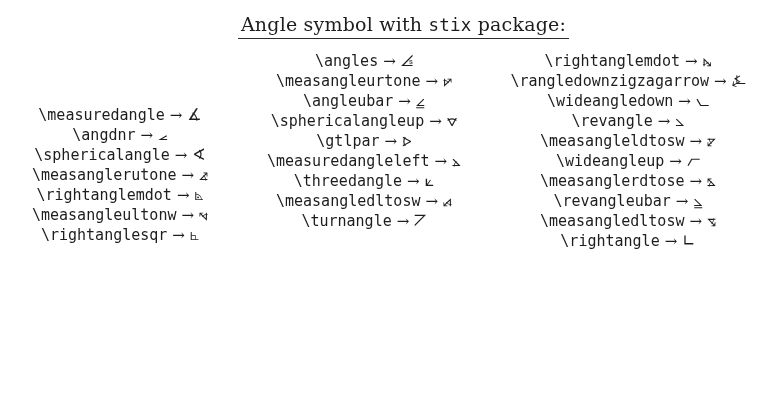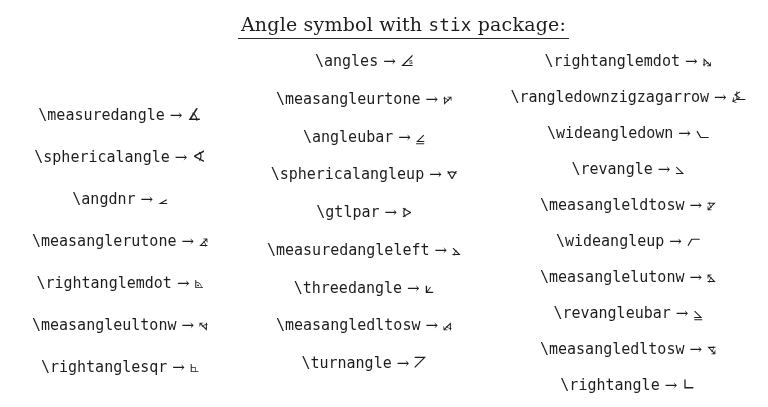--- a/index.html
+++ b/index.html
@@ -23,23 +23,22 @@
   .title .serif-part{font-family:"DejaVu Serif", serif;}
   .title .mono-part{font-family:"DejaVu Sans Mono", monospace;font-size:17.5px;}
   .cols{
     display:flex;
     align-items:flex-start;
     margin-top:12px;
   }
   .col{
     display:flex;
     flex-direction:column;
-    justify-content:space-between;
+    justify-content:flex-start;
     box-sizing:border-box;
-    gap:16px;
   }
   .col-1{width:240px;height:272px;margin-top:54px;}
   .col-2{width:248px;height:322px;}
   .col-3{width:280px;height:322px;}
   .row{
     text-align:center;
     white-space:nowrap;
     font-size:15px;
     line-height:19px;
   }
@@ -53,22 +52,22 @@
 <div class="page">
 
   <div class="title-wrap">
     <span class="title"><span class="serif-part">Angle symbol with</span> <span class="mono-part">stix</span> <span class="serif-part">package:</span></span>
   </div>
 
   <div class="cols">
 
     <div class="col col-1">
       <div class="row"><span class="cmd">\measuredangle</span><span class="arrow">→</span><span class="glyph">∡</span></div>
+      <div class="row"><span class="cmd">\angdnr</span><span class="arrow">→</span><span class="glyph">⦟</span></div>
       <div class="row"><span class="cmd">\sphericalangle</span><span class="arrow">→</span><span class="glyph">∢</span></div>
-      <div class="row"><span class="cmd">\angdnr</span><span class="arrow">→</span><span class="glyph">⦟</span></div>
       <div class="row"><span class="cmd">\measanglerutone</span><span class="arrow">→</span><span class="glyph">⦨</span></div>
       <div class="row"><span class="cmd">\rightanglemdot</span><span class="arrow">→</span><span class="glyph">⦝</span></div>
       <div class="row"><span class="cmd">\measangleultonw</span><span class="arrow">→</span><span class="glyph">⦭</span></div>
       <div class="row"><span class="cmd">\rightanglesqr</span><span class="arrow">→</span><span class="glyph">⦜</span></div>
     </div>
 
     <div class="col col-2">
       <div class="row"><span class="cmd">\angles</span><span class="arrow">→</span><span class="glyph">⦞</span></div>
       <div class="row"><span class="cmd">\measangleurtone</span><span class="arrow">→</span><span class="glyph">⦬</span></div>
       <div class="row"><span class="cmd">\angleubar</span><span class="arrow">→</span><span class="glyph">⦤</span></div>
@@ -80,20 +79,20 @@
       <div class="row"><span class="cmd">\turnangle</span><span class="arrow">→</span><span class="glyph">⦢</span></div>
     </div>
 
     <div class="col col-3">
       <div class="row"><span class="cmd">\rightanglemdot</span><span class="arrow">→</span><span class="glyph">⦮</span></div>
       <div class="row"><span class="cmd">\rangledownzigzagarrow</span><span class="arrow">→</span><span class="glyph">⍼</span></div>
       <div class="row"><span class="cmd">\wideangledown</span><span class="arrow">→</span><span class="glyph">⦦</span></div>
       <div class="row"><span class="cmd">\revangle</span><span class="arrow">→</span><span class="glyph">⦣</span></div>
       <div class="row"><span class="cmd">\measangleldtosw</span><span class="arrow">→</span><span class="glyph">⦫</span></div>
       <div class="row"><span class="cmd">\wideangleup</span><span class="arrow">→</span><span class="glyph">⦧</span></div>
-      <div class="row"><span class="cmd">\measanglelutonw</span><span class="arrow">→</span><span class="glyph">⦩</span></div>
+      <div class="row"><span class="cmd">\measanglerdtose</span><span class="arrow">→</span><span class="glyph">⦩</span></div>
       <div class="row"><span class="cmd">\revangleubar</span><span class="arrow">→</span><span class="glyph">⦥</span></div>
       <div class="row"><span class="cmd">\measangledltosw</span><span class="arrow">→</span><span class="glyph">⦪</span></div>
       <div class="row"><span class="cmd">\rightangle</span><span class="arrow">→</span><span class="glyph">∟</span></div>
     </div>
 
   </div>
 </div>
 
 </body></html>

